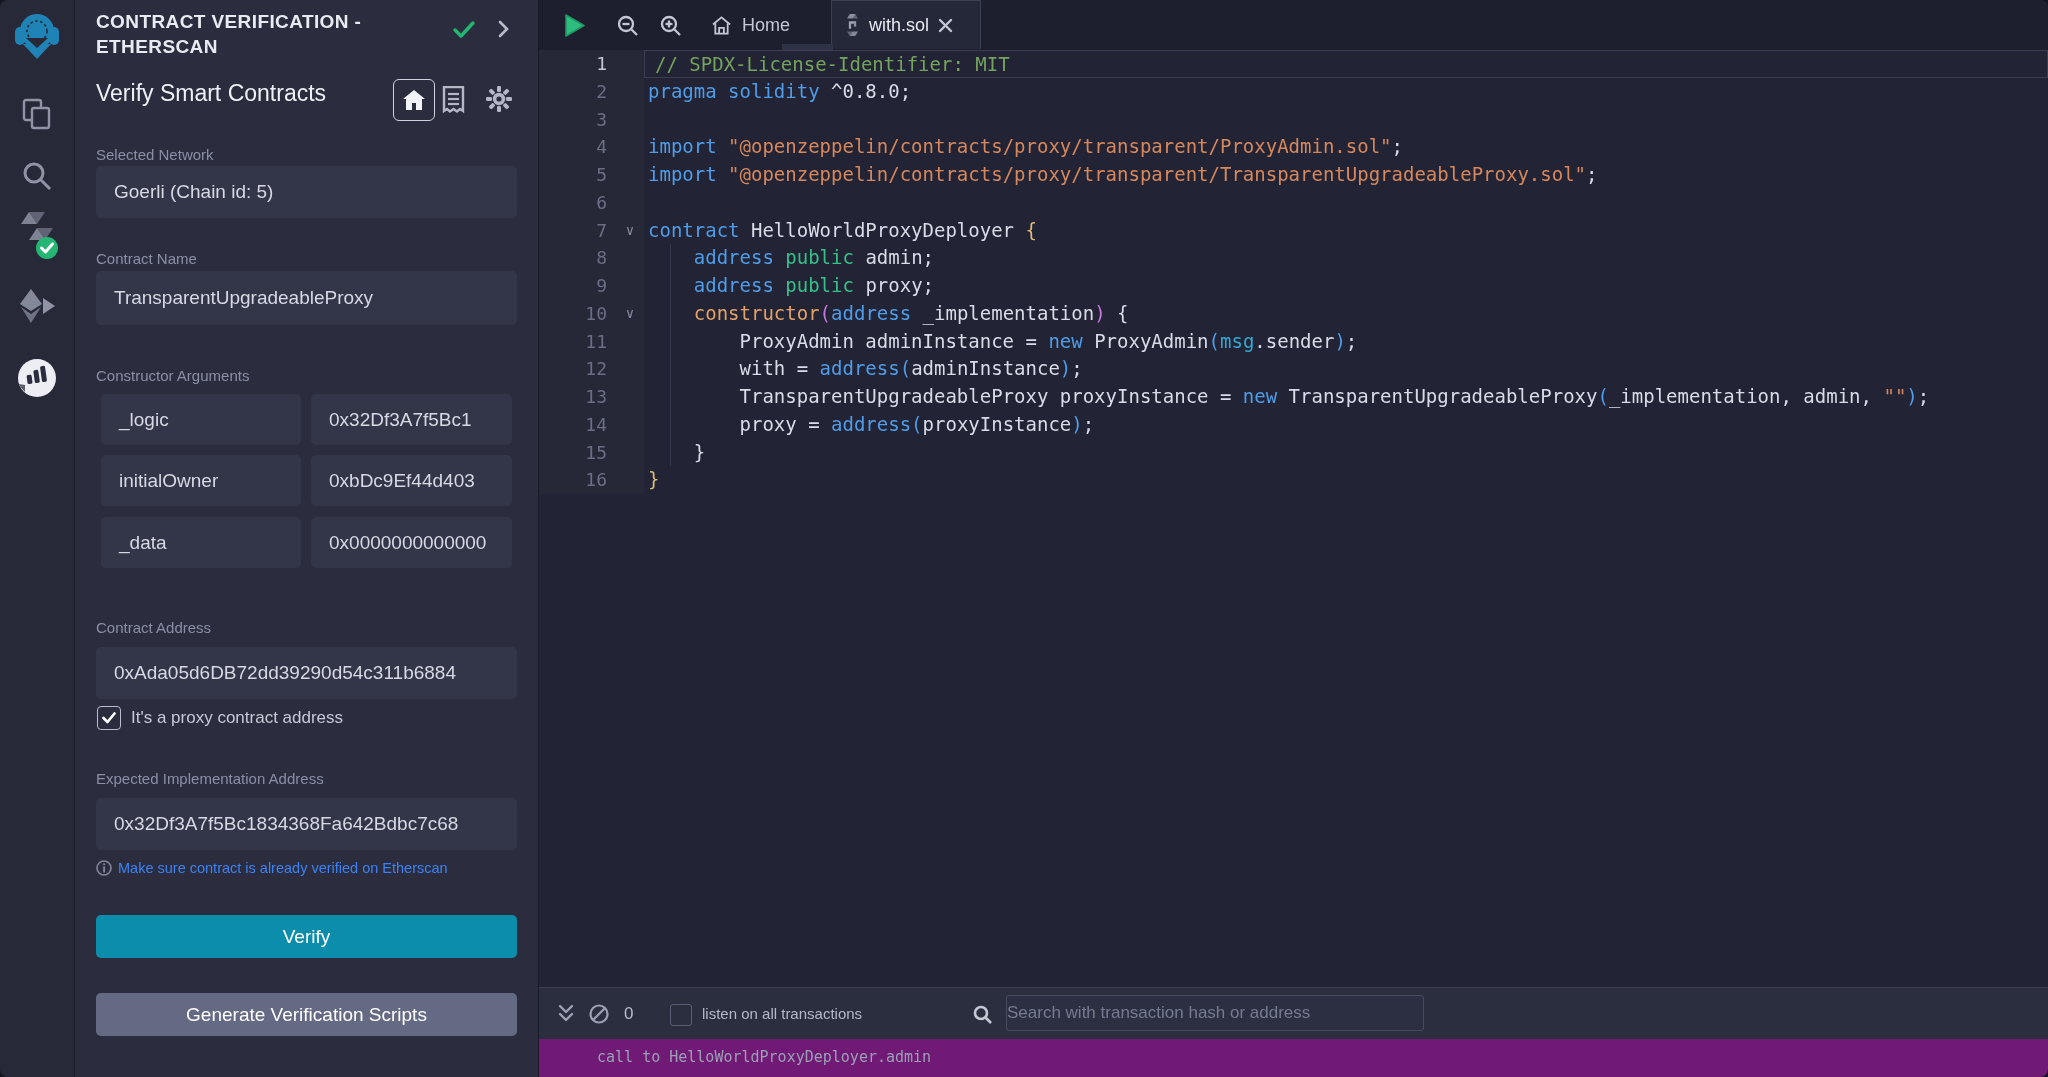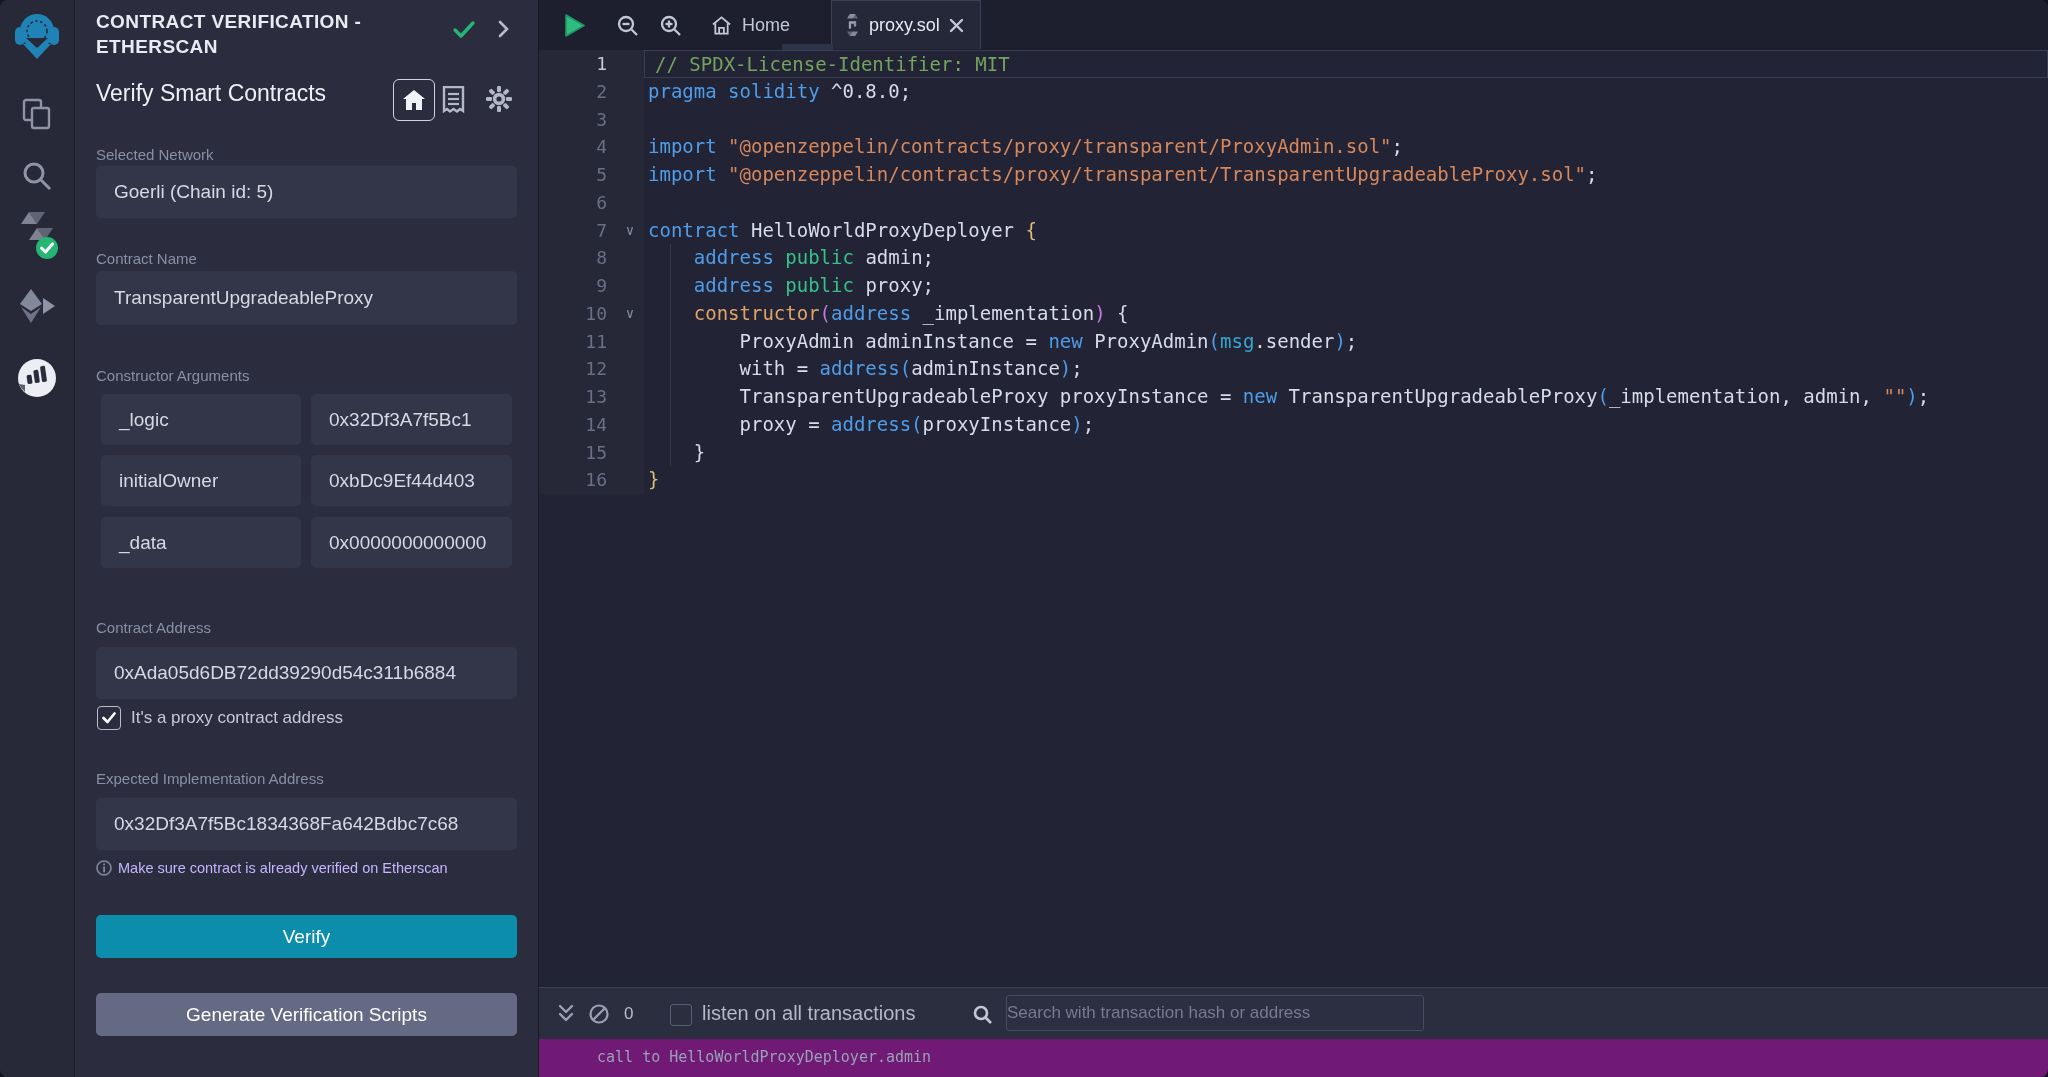--- a/index.html
+++ b/index.html
@@ -14,21 +14,21 @@
                letter-spacing:.4px;color:#e9ebf2;}
   .panel-sub{position:absolute;left:21px;top:80px;font-size:23px;font-weight:500;color:#eef0f5;}
   .icon-box{position:absolute;width:40px;height:40px;border:1px solid #cfd2dd;border-radius:6px;
             display:flex;align-items:center;justify-content:center;cursor:pointer;}
   .flat-icon{position:absolute;cursor:pointer;}
   .flabel{position:absolute;font-size:15px;color:#8a8fa6;}
   .field{position:absolute;height:52px;background:#333649;border-radius:5px;color:#d6d9e4;font-size:19px;
          line-height:52px;padding:0 18px;box-sizing:border-box;white-space:nowrap;overflow:hidden;cursor:text;}
   .btn{position:absolute;left:21px;width:421px;height:43px;border:none;border-radius:5px;color:#ffffff;
        font-size:19px;font-family:"Liberation Sans",sans-serif;cursor:pointer;}
-  .note{position:absolute;left:21px;top:860px;font-size:14.5px;color:#c4b5fd;display:flex;align-items:center;gap:6px;}
+  .note{position:absolute;left:21px;top:860px;font-size:14.5px;color:#3b82f6;display:flex;align-items:center;gap:6px;}
   .chkbox{position:absolute;width:22px;height:22px;border:1px solid #b9bdc9;border-radius:4px;background:#2b2d3f;
           display:flex;align-items:center;justify-content:center;cursor:pointer;}
   .chklabel{position:absolute;font-size:17px;color:#c6c9d6;}
   
   .editor{position:absolute;left:539px;top:0;right:0;height:987px;background:#222334;}
   .tabbar{position:absolute;left:0;right:0;top:0;height:50px;background:#1d1f2e;border-bottom:1px solid #141622;}
   .tabbar .tool{position:absolute;top:13px;cursor:pointer;}
   .tab-home{position:absolute;left:160px;top:0;height:50px;display:flex;align-items:center;gap:10px;
             padding:0 12px;color:#c3c7d3;font-size:18px;cursor:pointer;}
   .tab-active{position:absolute;left:292px;top:0;height:49px;width:150px;background:#252838;
@@ -43,21 +43,21 @@
   .cline.current .ct{border:1px solid #3a3e54;box-sizing:border-box;padding-left:10px;}
   .cline.current .ln{color:#c2c7da;}
   .guide{position:absolute;left:131px;top:194px;width:1px;height:222px;background:#34374b;}
   .tk-c{color:#74a35e}.tk-k{color:#4f9de8}.tk-p{color:#d8dbe8}.tk-s{color:#d6885c}.tk-g{color:#35c289}
   .tk-f{color:#e2a368}.tk-m{color:#35a6d0}.tk-b1{color:#dcbd76}.tk-b2{color:#c678dd}.tk-b3{color:#4f9de8}
   
   .termbar{position:absolute;left:539px;right:0;top:987px;height:52px;background:#2b2e3f;border-top:1px solid #3c4053;box-sizing:border-box;}
   .termbar .titem{position:absolute;cursor:pointer;}
   .tcount{position:absolute;left:85px;top:0;line-height:51px;font-size:17px;color:#b9bdc9;}
   .tchk{position:absolute;left:131px;top:16px;width:20px;height:20px;border:1px solid #595e74;border-radius:3px;background:transparent;cursor:pointer;}
-  .tlisten{position:absolute;left:163px;top:0;line-height:51px;font-size:20px;color:#b4b8c7;}
+  .tlisten{position:absolute;left:163px;top:0;line-height:51px;font-size:15px;color:#b4b8c7;}
   .tsearch{position:absolute;left:467px;top:7px;width:418px;height:36px;background:#2c2f41;border:1px solid #474b60;
            border-radius:3px;box-sizing:border-box;color:#c8ccda;font-size:17px;padding:0 0;
            font-family:"Liberation Sans",sans-serif;outline:none;}
   .tsearch::placeholder{color:#767b91;}
   .termlog{position:absolute;left:539px;right:0;top:1039px;height:38px;background:#701a75;}
   .logline{position:absolute;left:58px;top:0;line-height:36px;font-family:"DejaVu Sans Mono",monospace;
            font-size:15px;color:#9aa0b6;}
 </style>
 </head>
 <body>
@@ -234,21 +234,21 @@
       </div>
       <div class="tab-active">
         <svg width="15" height="22" viewBox="0 0 16 24">
           <path d="M5 0 L11 0 L8 5 Z M2 5 L8 5 L5 0 Z" fill="#9aa0b2" opacity=".8"></path>
           <path d="M5 0 L11 0 L14 5 L8 5 Z" fill="#9aa0b2" opacity=".5"></path>
           <path d="M5 24 L11 24 L8 19 Z M8 19 L14 19 L11 24 Z" fill="#9aa0b2" opacity=".8"></path>
           <path d="M2 19 L8 19 L5 24 Z" fill="#9aa0b2" opacity=".5"></path>
           <path d="M4 8 L12 8 L12 10.5 L6.5 10.5 L6.5 16 L4 16 Z" fill="#9aa0b2"></path>
           <path d="M12 16 L12 13.5 L9.5 13.5 L9.5 10.5 L12 10.5" fill="#9aa0b2" opacity=".9"></path>
         </svg>
-        <span>proxy.sol</span>
+        <span>with.sol</span>
         <svg width="15" height="15" viewBox="0 0 15 15" style="cursor:pointer">
           <line x1="2" y1="2" x2="13" y2="13" stroke="#c3c7d4" stroke-width="2.4" stroke-linecap="round"></line>
           <line x1="13" y1="2" x2="2" y2="13" stroke="#c3c7d4" stroke-width="2.4" stroke-linecap="round"></line>
         </svg>
       </div>
       <div class="tab-scrollhint"></div>
     </div>
     <div class="code">
       <div id="code-lines">
           <div class="cline current"><span class="ln">1</span><span class="fold"></span><span class="ct"><span class="tk-c">// SPDX-License-Identifier: MIT</span></span></div>

